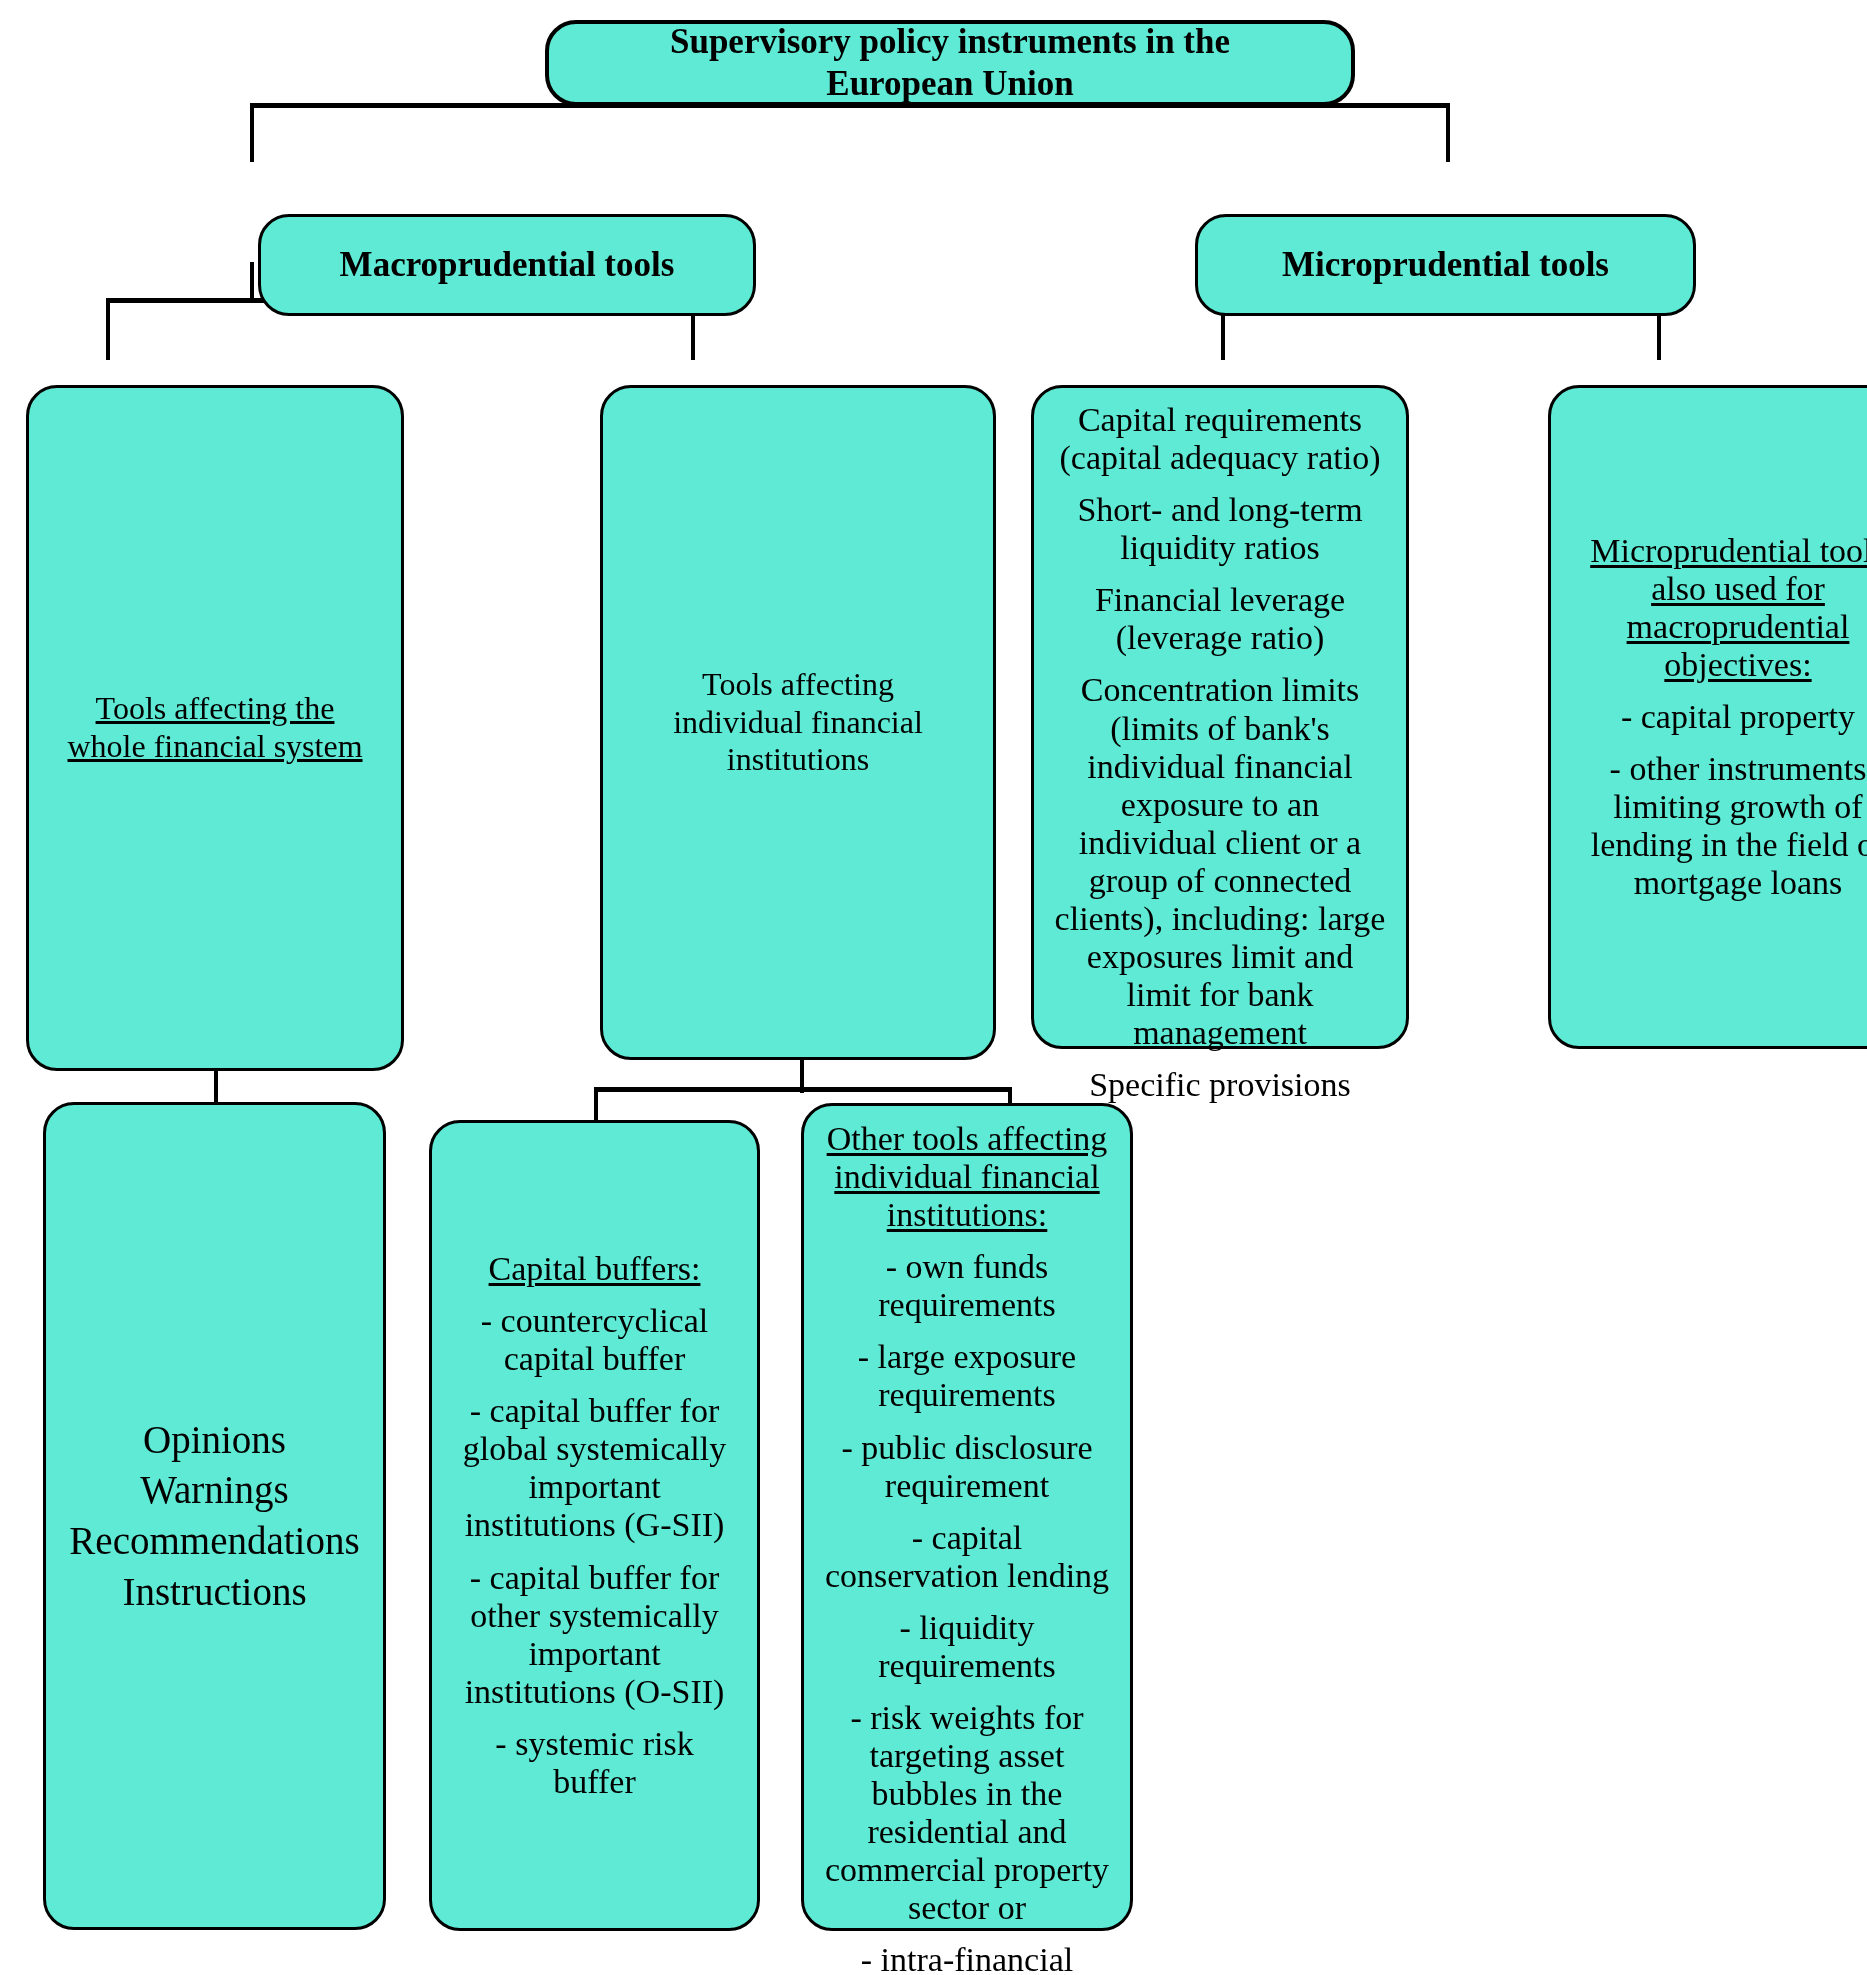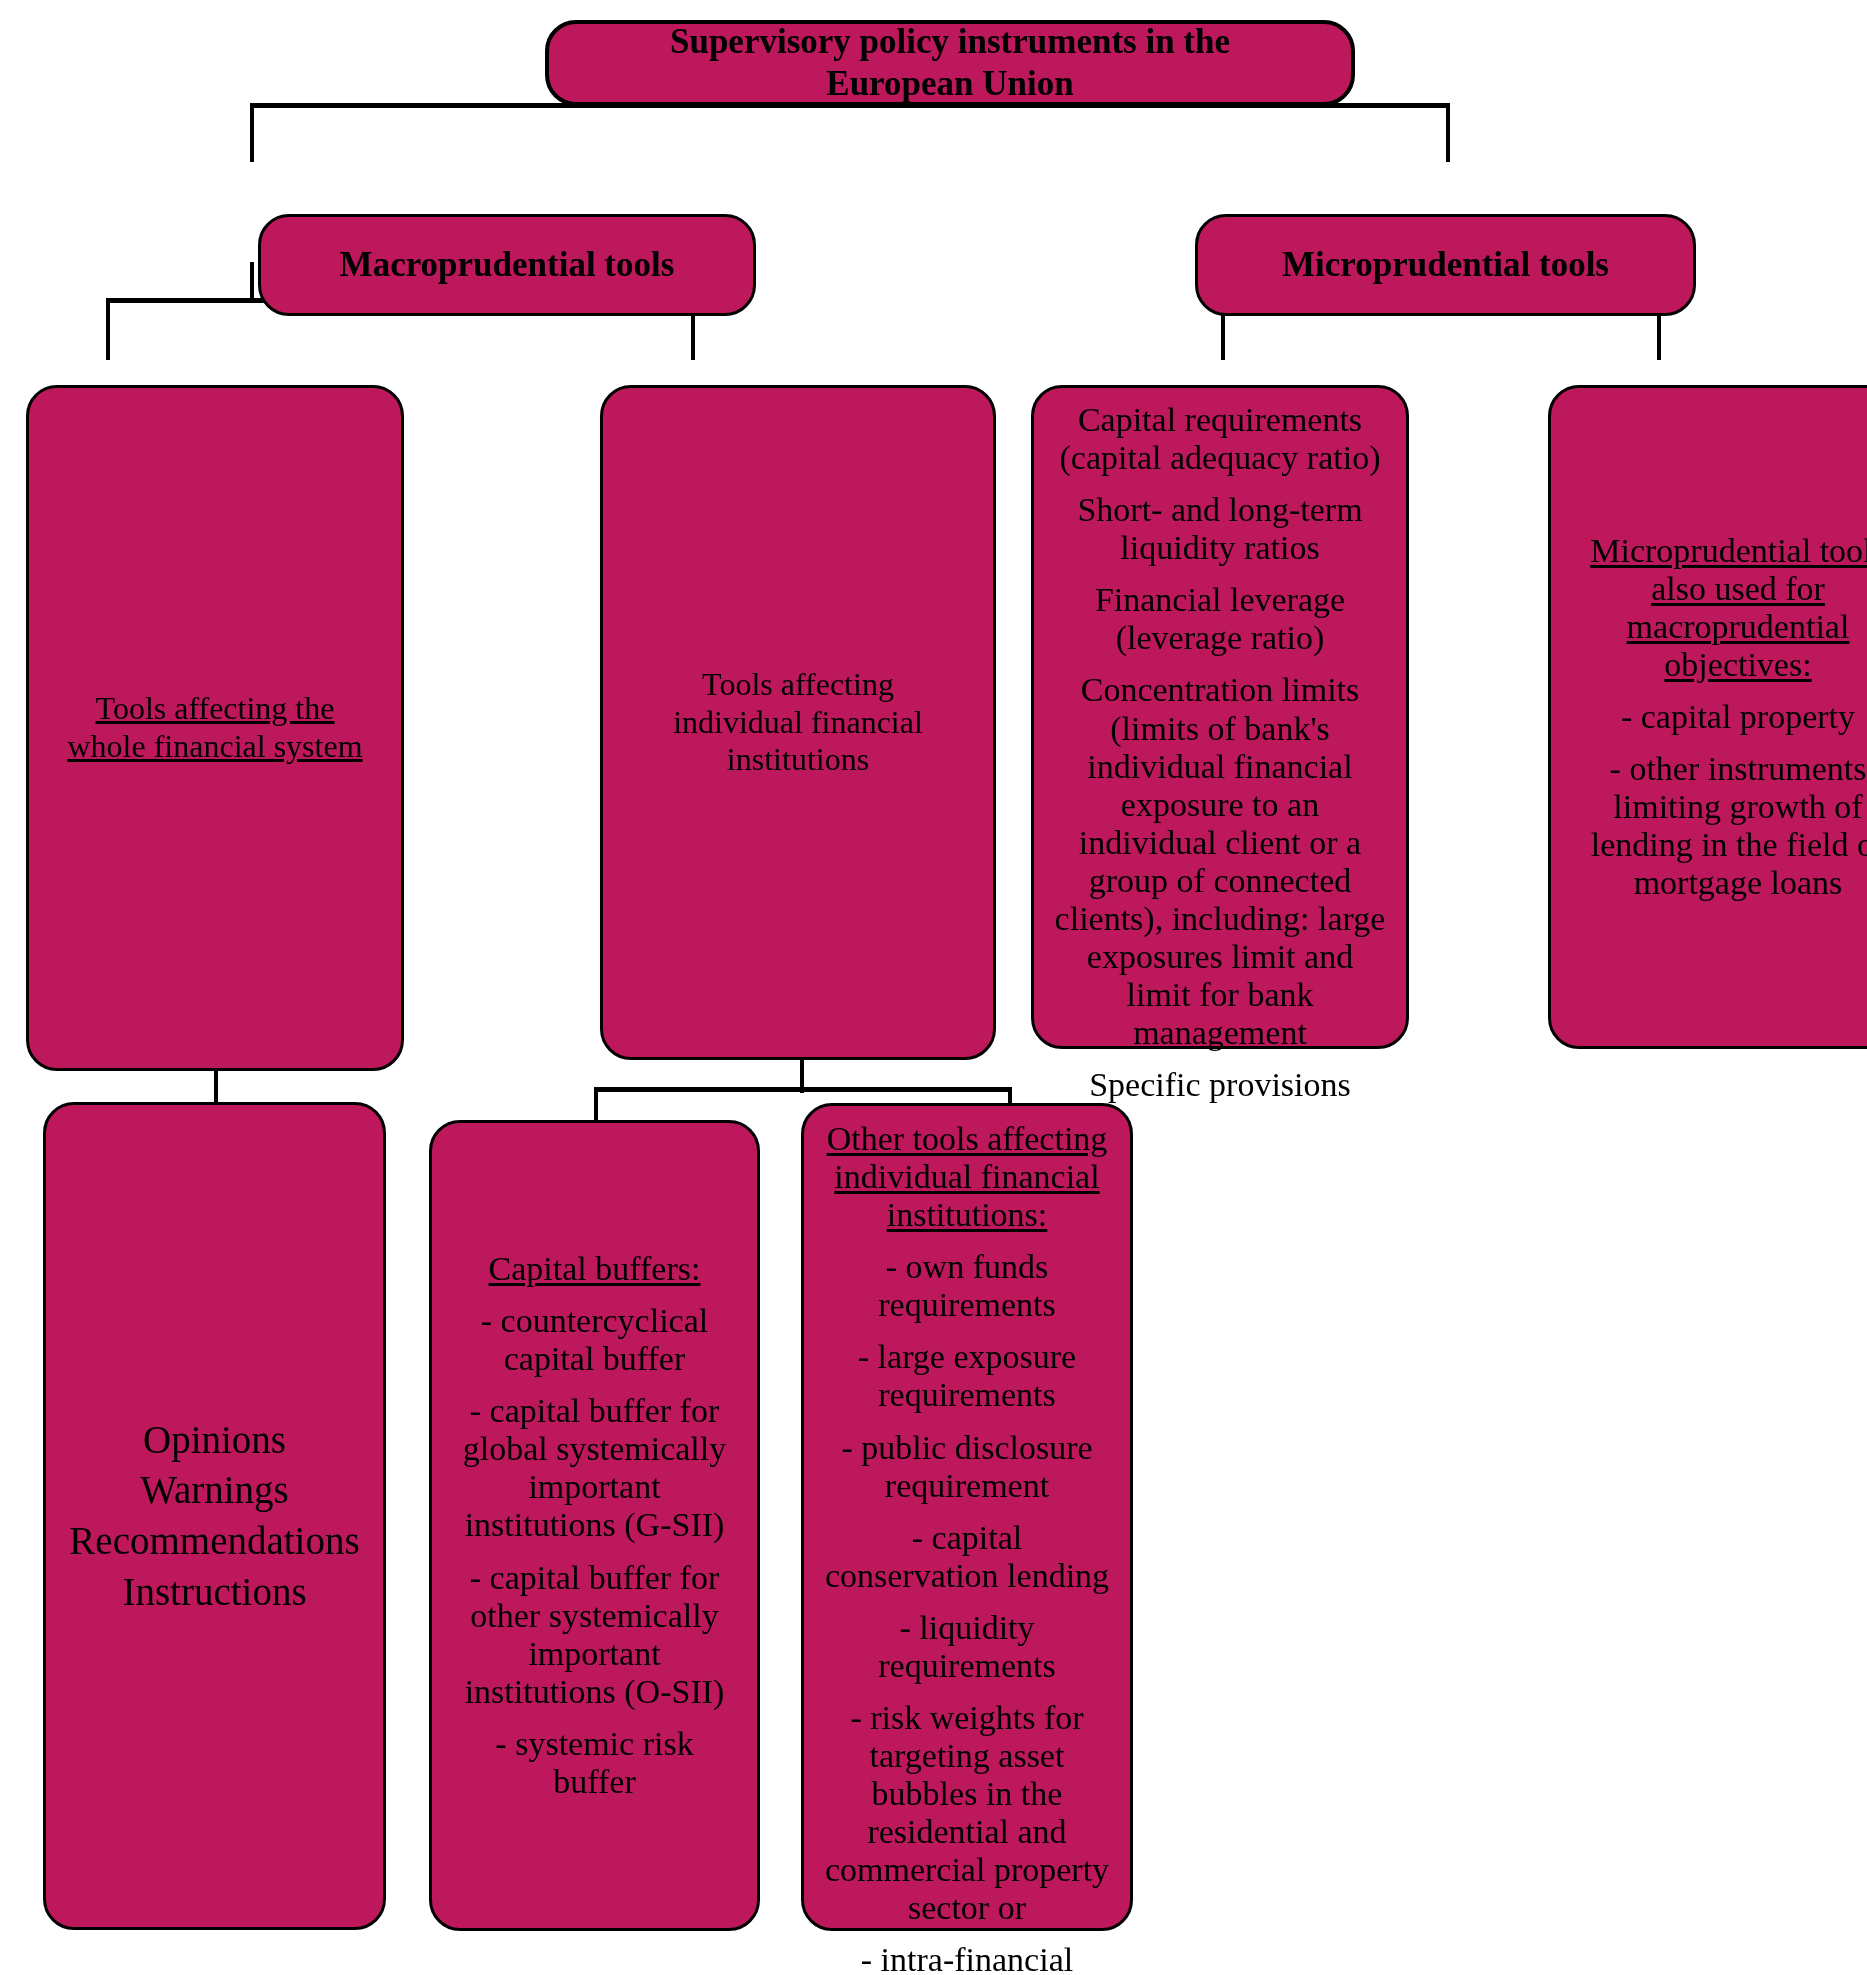--- a/index.html
+++ b/index.html
@@ -16,21 +16,21 @@
     color: #000000;
     overflow: hidden;
   }
 
   
   .box {
     position: absolute;
     box-sizing: border-box;
     border: 3.7px solid #000000;
     border-radius: 31px;
-    background: #be185d;
+    background: #5eead4;
     display: flex;
     flex-direction: column;
     align-items: center;
     justify-content: center;
     text-align: center;
     line-height: 1.14;
   }
   .box.title-box {
     border-width: 4.3px;
   }

